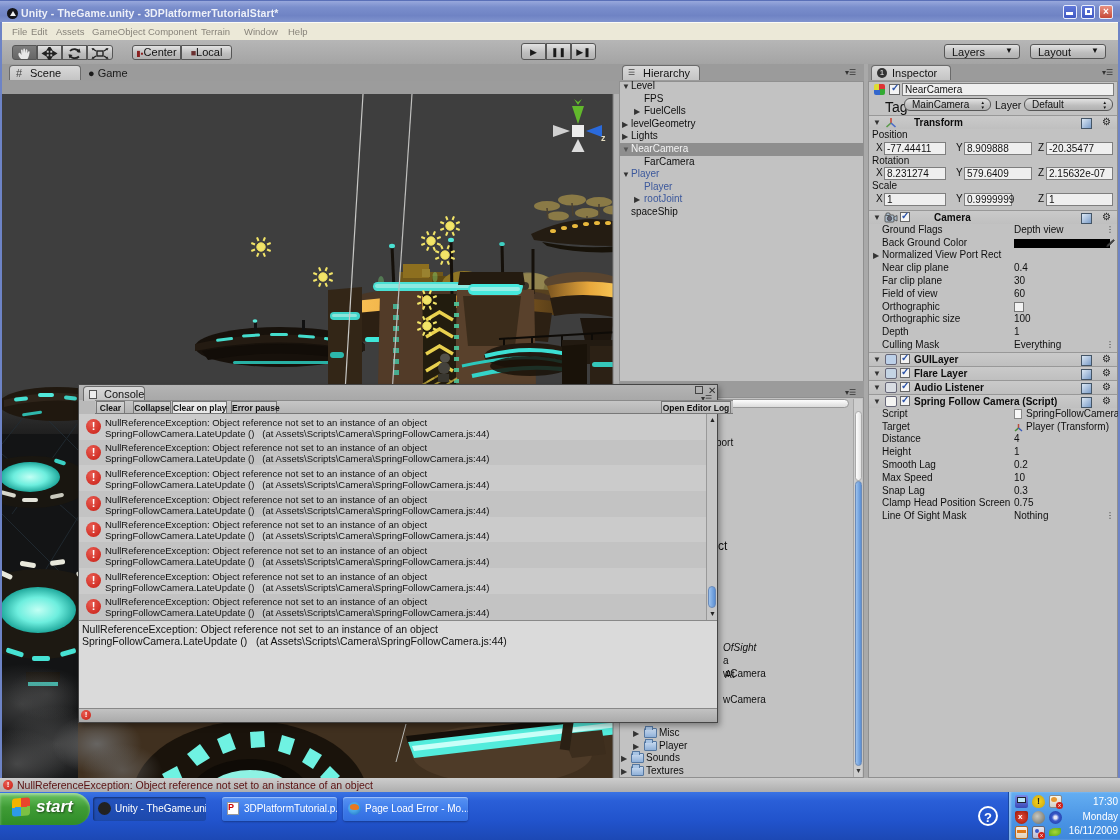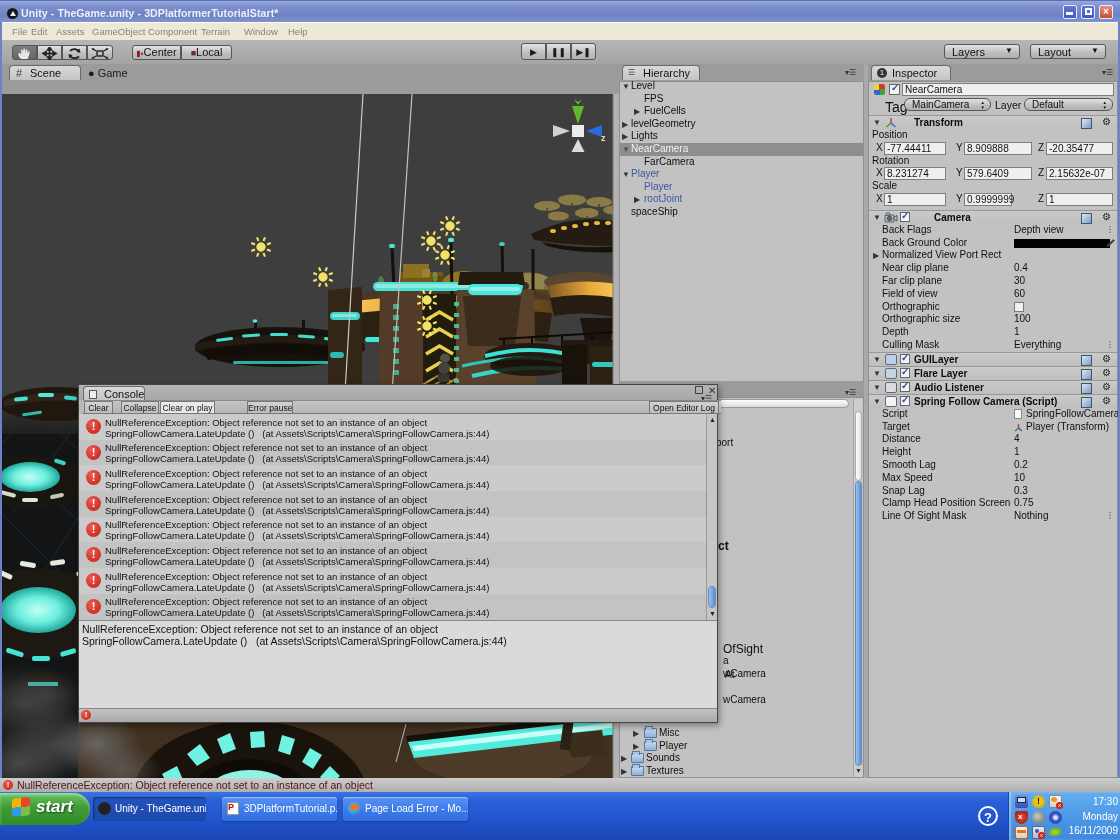--- a/index.html
+++ b/index.html
@@ -553,22 +553,22 @@
   <div class="hrow"><span style="margin-left:11px;">spaceShip</span></div>
   </div>
  </div>
 
  <div class="abs tabbar" style="left:619px;top:381px;width:245px;height:16px;"></div>
  <div class="pmenu" style="left:845px;top:388px;">▾☰</div>
  <div class="abs" style="left:619px;top:397px;width:245px;height:381px;background:#c2c2c2;border:1px solid #909090;">
   <div class="abs" style="left:4px;top:1px;width:225px;height:9px;background:linear-gradient(#fdfdfd,#dcdcdc);border:1px solid #999;border-radius:5px;"></div>
 
   <div class="abs" style="left:96px;top:39px;font-size:10px;color:#0e0e0e;">port</div>
-  <div class="abs" style="left:98px;top:141px;font-size:12px;color:#0e0e0e;font-weight:bold;">ct</div>
-  <div class="abs" style="left:103px;top:244px;font-size:12px;color:#0e0e0e;">OfSight</div>
+  <div class="abs" style="left:98px;top:141px;font-size:12px;color:#0e0e0e;">ct</div>
+  <div class="abs" style="left:103px;top:244px;font-size:10px;color:#0e0e0e;font-style:italic;">OfSight</div>
   <div class="abs" style="left:103px;top:257px;font-size:10px;color:#0e0e0e;">a</div>
   <div class="abs" style="left:103px;top:270px;font-size:10px;color:#0e0e0e;">wCamera</div>
   <div class="abs" style="left:105px;top:271px;font-size:10px;color:#0e0e0e;">At</div>
   <div class="abs" style="left:103px;top:296px;font-size:10px;color:#0e0e0e;">wCamera</div>
 
   <div class="abs" style="left:0px;top:329px;width:243px;">
    <div class="hrow"><span class="tri" style="left:13px;">▶</span><span class="folder" style="left:24px;"></span><span style="margin-left:39px;">Misc</span></div>
    <div class="hrow"><span class="tri" style="left:13px;">▶</span><span class="folder" style="left:24px;"></span><span style="margin-left:39px;">Player</span></div>
    <div class="hrow"><span class="tri" style="left:1px;">▶</span><span class="folder" style="left:11px;"></span><span style="margin-left:26px;">Sounds</span></div>
    <div class="hrow"><span class="tri" style="left:1px;">▶</span><span class="folder" style="left:11px;"></span><span style="margin-left:26px;">Textures</span></div>
@@ -640,21 +640,21 @@
 
   <div class="chead" style="margin-top:4px;"><span class="tri2">▼</span><span class="abs" style="left:15px;top:1px;width:14px;height:11px;font-weight:normal;"><svg width="14" height="11">
             <rect x="1" y="3" width="9" height="7" rx="1" fill="#aebecd" stroke="#444" stroke-width="0.8"></rect>
             <circle cx="5.5" cy="6.5" r="2.2" fill="#667" stroke="#333" stroke-width="0.7"></circle>
             <path d="M10 5 L13 3.5 L13 9 L10 7.5Z" fill="#aebecd" stroke="#444" stroke-width="0.8"></path>
             <rect x="2" y="1" width="4" height="2.5" rx="1" fill="#aebecd" stroke="#444" stroke-width="0.8"></rect>
           </svg></span><span class="cbx">
           <i>✓</i>
         </span><span style="margin-left:65px;">Camera</span><span class="hicons"></span></div>
   <div class="irow">
-        <span class="ilab">Back Flags</span>
+        <span class="ilab">Ground Flags</span>
         <span class="ival">Depth view</span>
         <span class="ddots">⋮</span>
       </div>
   <div class="irow">
         <span class="ilab">Back Ground Color</span>
         <span class="abs" style="left:145px;top:2px;width:96px;height:9px;background:#000;"></span>
         <span class="abs" style="left:236px;top:1px;"><svg width="10" height="10">
             <path d="M8.5 1.5 L9.5 2.5 L4 8 L2 9 L1.5 8.5 L2.5 6.5 Z" fill="#444" stroke="#222" stroke-width="0.5"></path>
           </svg></span>
       </div>
@@ -749,25 +749,25 @@
       </div>
  </div>
 
  <div id="console" class="abs">
   <div class="abs" style="left:0;top:0;width:638px;height:15px;background:linear-gradient(#b4b4b4,#a8a8a8);"></div>
   <div class="tab" style="left:4px;top:1px;width:62px;"><span style="position:absolute;left:5px;top:3px;width:8px;height:9px;background:#eee;border:1px solid #555;"></span>Console</div>
   <div class="abs" style="left:616px;top:1px;width:8px;height:8px;border:1px solid #444;"></div>
   <div class="abs" style="left:629px;top:0px;font-size:10px;color:#333;">✕</div>
   <div class="pmenu" style="left:622px;top:9px;">▾☰</div>
 
-  <div class="abs" style="left:4px;top:15px;width:638px;height:14px;background:linear-gradient(#c6c6c6,#b4b4b4);border-top:1px solid #8a8a8a;border-bottom:1px solid #777;">
+  <div class="abs" style="left:16px;top:15px;width:638px;height:14px;background:linear-gradient(#c6c6c6,#b4b4b4);border-top:1px solid #8a8a8a;border-bottom:1px solid #777;font-weight:bold;">
    <div class="cbtn" style="left:1px;top:0px;width:29px;">Clear</div>
    <div class="cbtn" style="left:38px;top:0px;width:38px;">Collapse</div>
    <div class="cbtn" style="left:77px;top:0px;width:55px;background:#e9e9e9;">Clear on play</div>
-   <div class="cbtn" style="left:136px;top:0px;width:46px;margin-left:28px;">Error pause</div>
+   <div class="cbtn" style="left:136px;top:0px;width:46px;">Error pause</div>
    <div class="cbtn" style="left:566px;top:0px;width:70px;">Open Editor Log</div>
   </div>
 
   <div class="abs" id="crows" style="left:0;top:29px;width:627px;height:206px;">
         <div class="crow" style="background:#cbcbcb;">
  <div class="erricon">!</div>
  <div class="l1">NullReferenceException: Object reference not set to an instance of an object</div>
  <div class="l2">SpringFollowCamera.LateUpdate ()&nbsp;&nbsp;&nbsp;(at Assets\Scripts\Camera\SpringFollowCamera.js:44)</div>
         </div>
         <div class="crow" style="background:#c3c3c3;">

